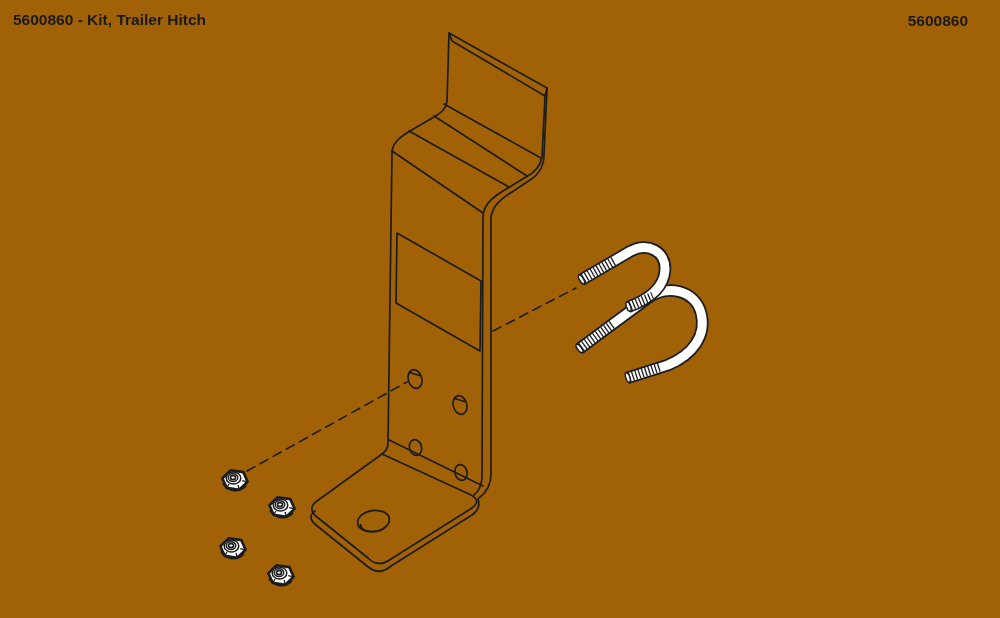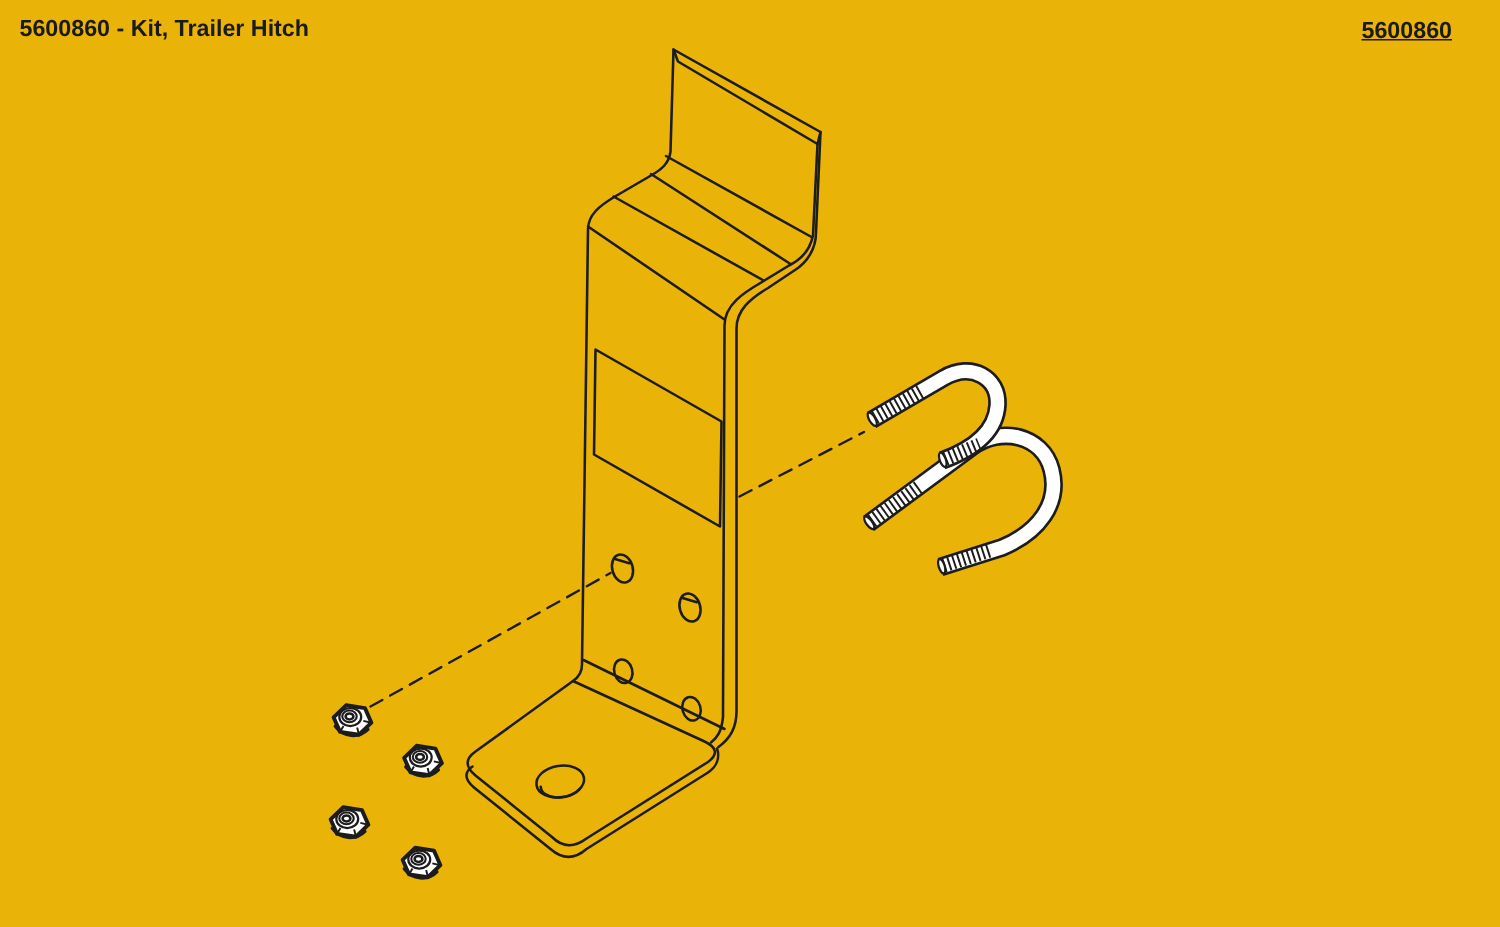--- a/index.html
+++ b/index.html
@@ -1,19 +1,19 @@
 <!DOCTYPE html>
 <html><head>
 <meta charset="utf-8">
 <style>
   html,body{margin:0;padding:0;background:#ffffff;}
-  .page{position:relative;width:1000px;height:618px;background:#eab308;overflow:hidden;
+  .page{position:relative;width:1000px;height:618px;background:#a16207;overflow:hidden;
         font-family:"Liberation Sans",sans-serif;color:#1a1a1a;}
   .title-block{position:absolute;left:13px;top:9px;font-weight:bold;font-size:15.5px;line-height:21px;white-space:nowrap;}
-  .part-number{position:absolute;right:32px;top:12px;font-weight:bold;font-size:15.5px;text-decoration:underline;}
+  .part-number{position:absolute;right:32px;top:12px;font-weight:bold;font-size:15.5px;}
   svg.diagram{position:absolute;left:0;top:0;width:1000px;height:618px;}
   .stroke{stroke:#1c1c1c;fill:none;stroke-linecap:round;stroke-linejoin:round;}
 </style>
 </head>
 <body>
 
 <div class="page">
 
   <div class="title-block">
     <div>5600860 - Kit, Trailer Hitch</div>

